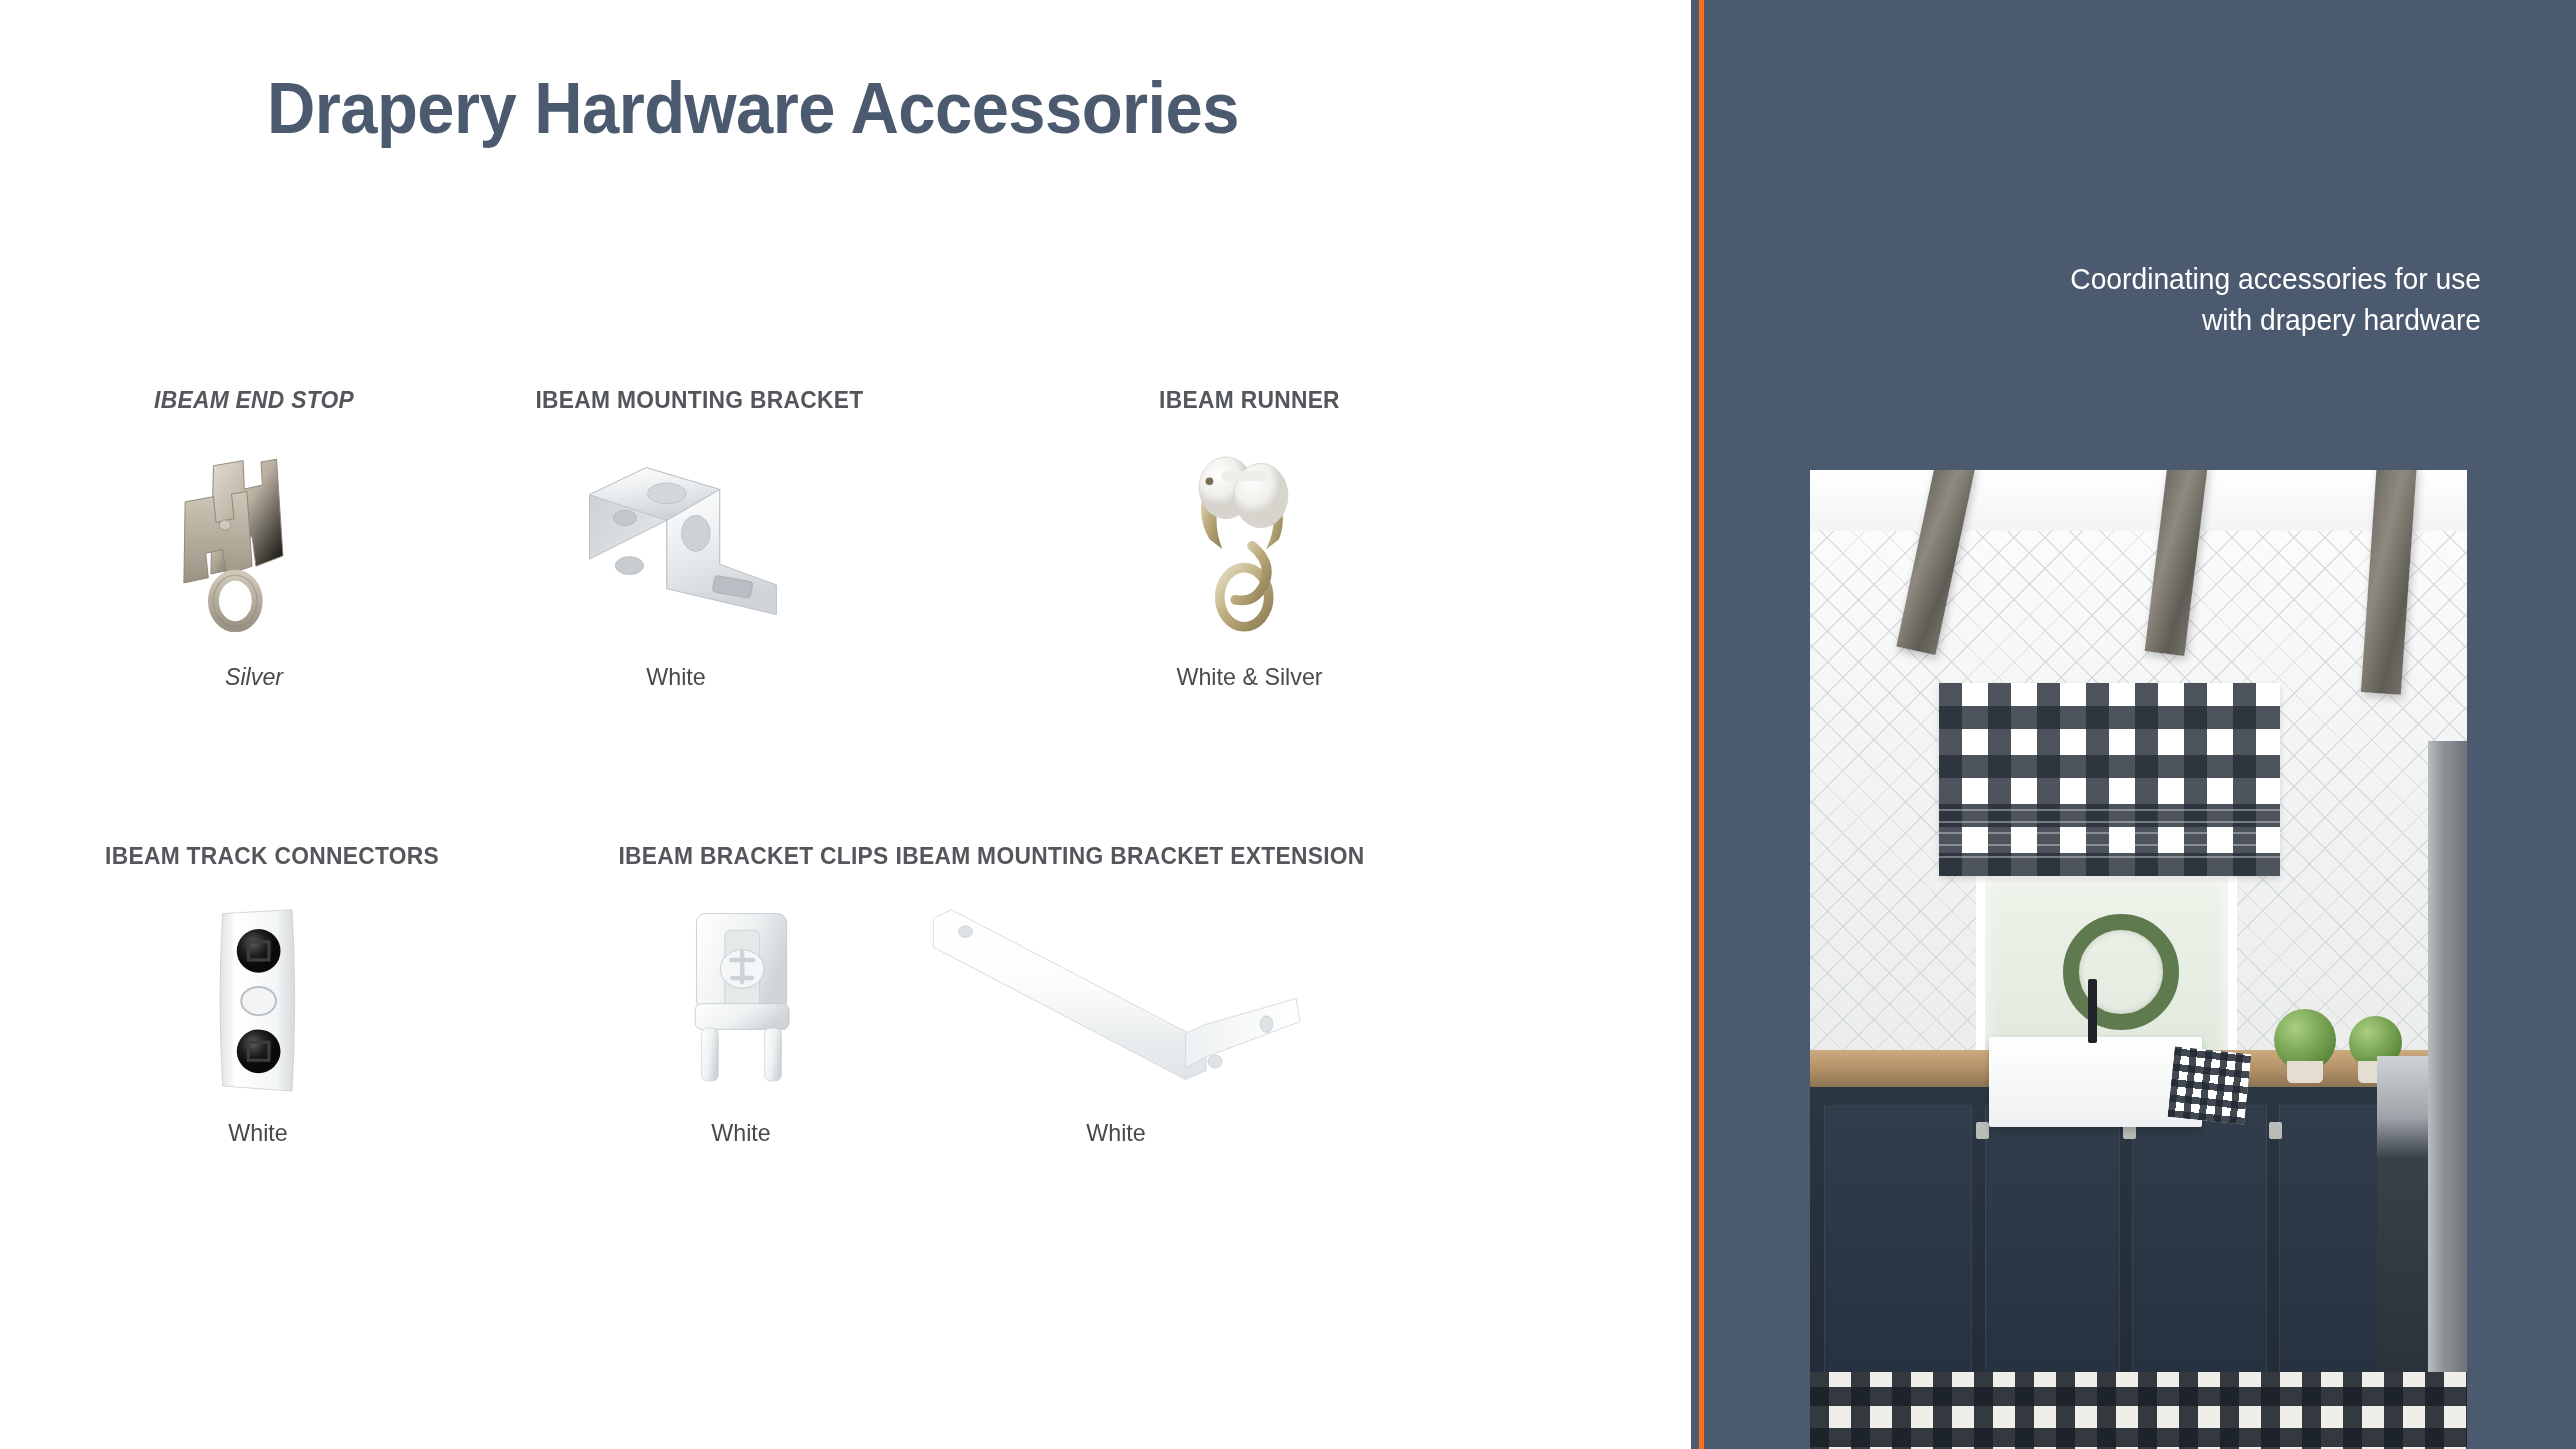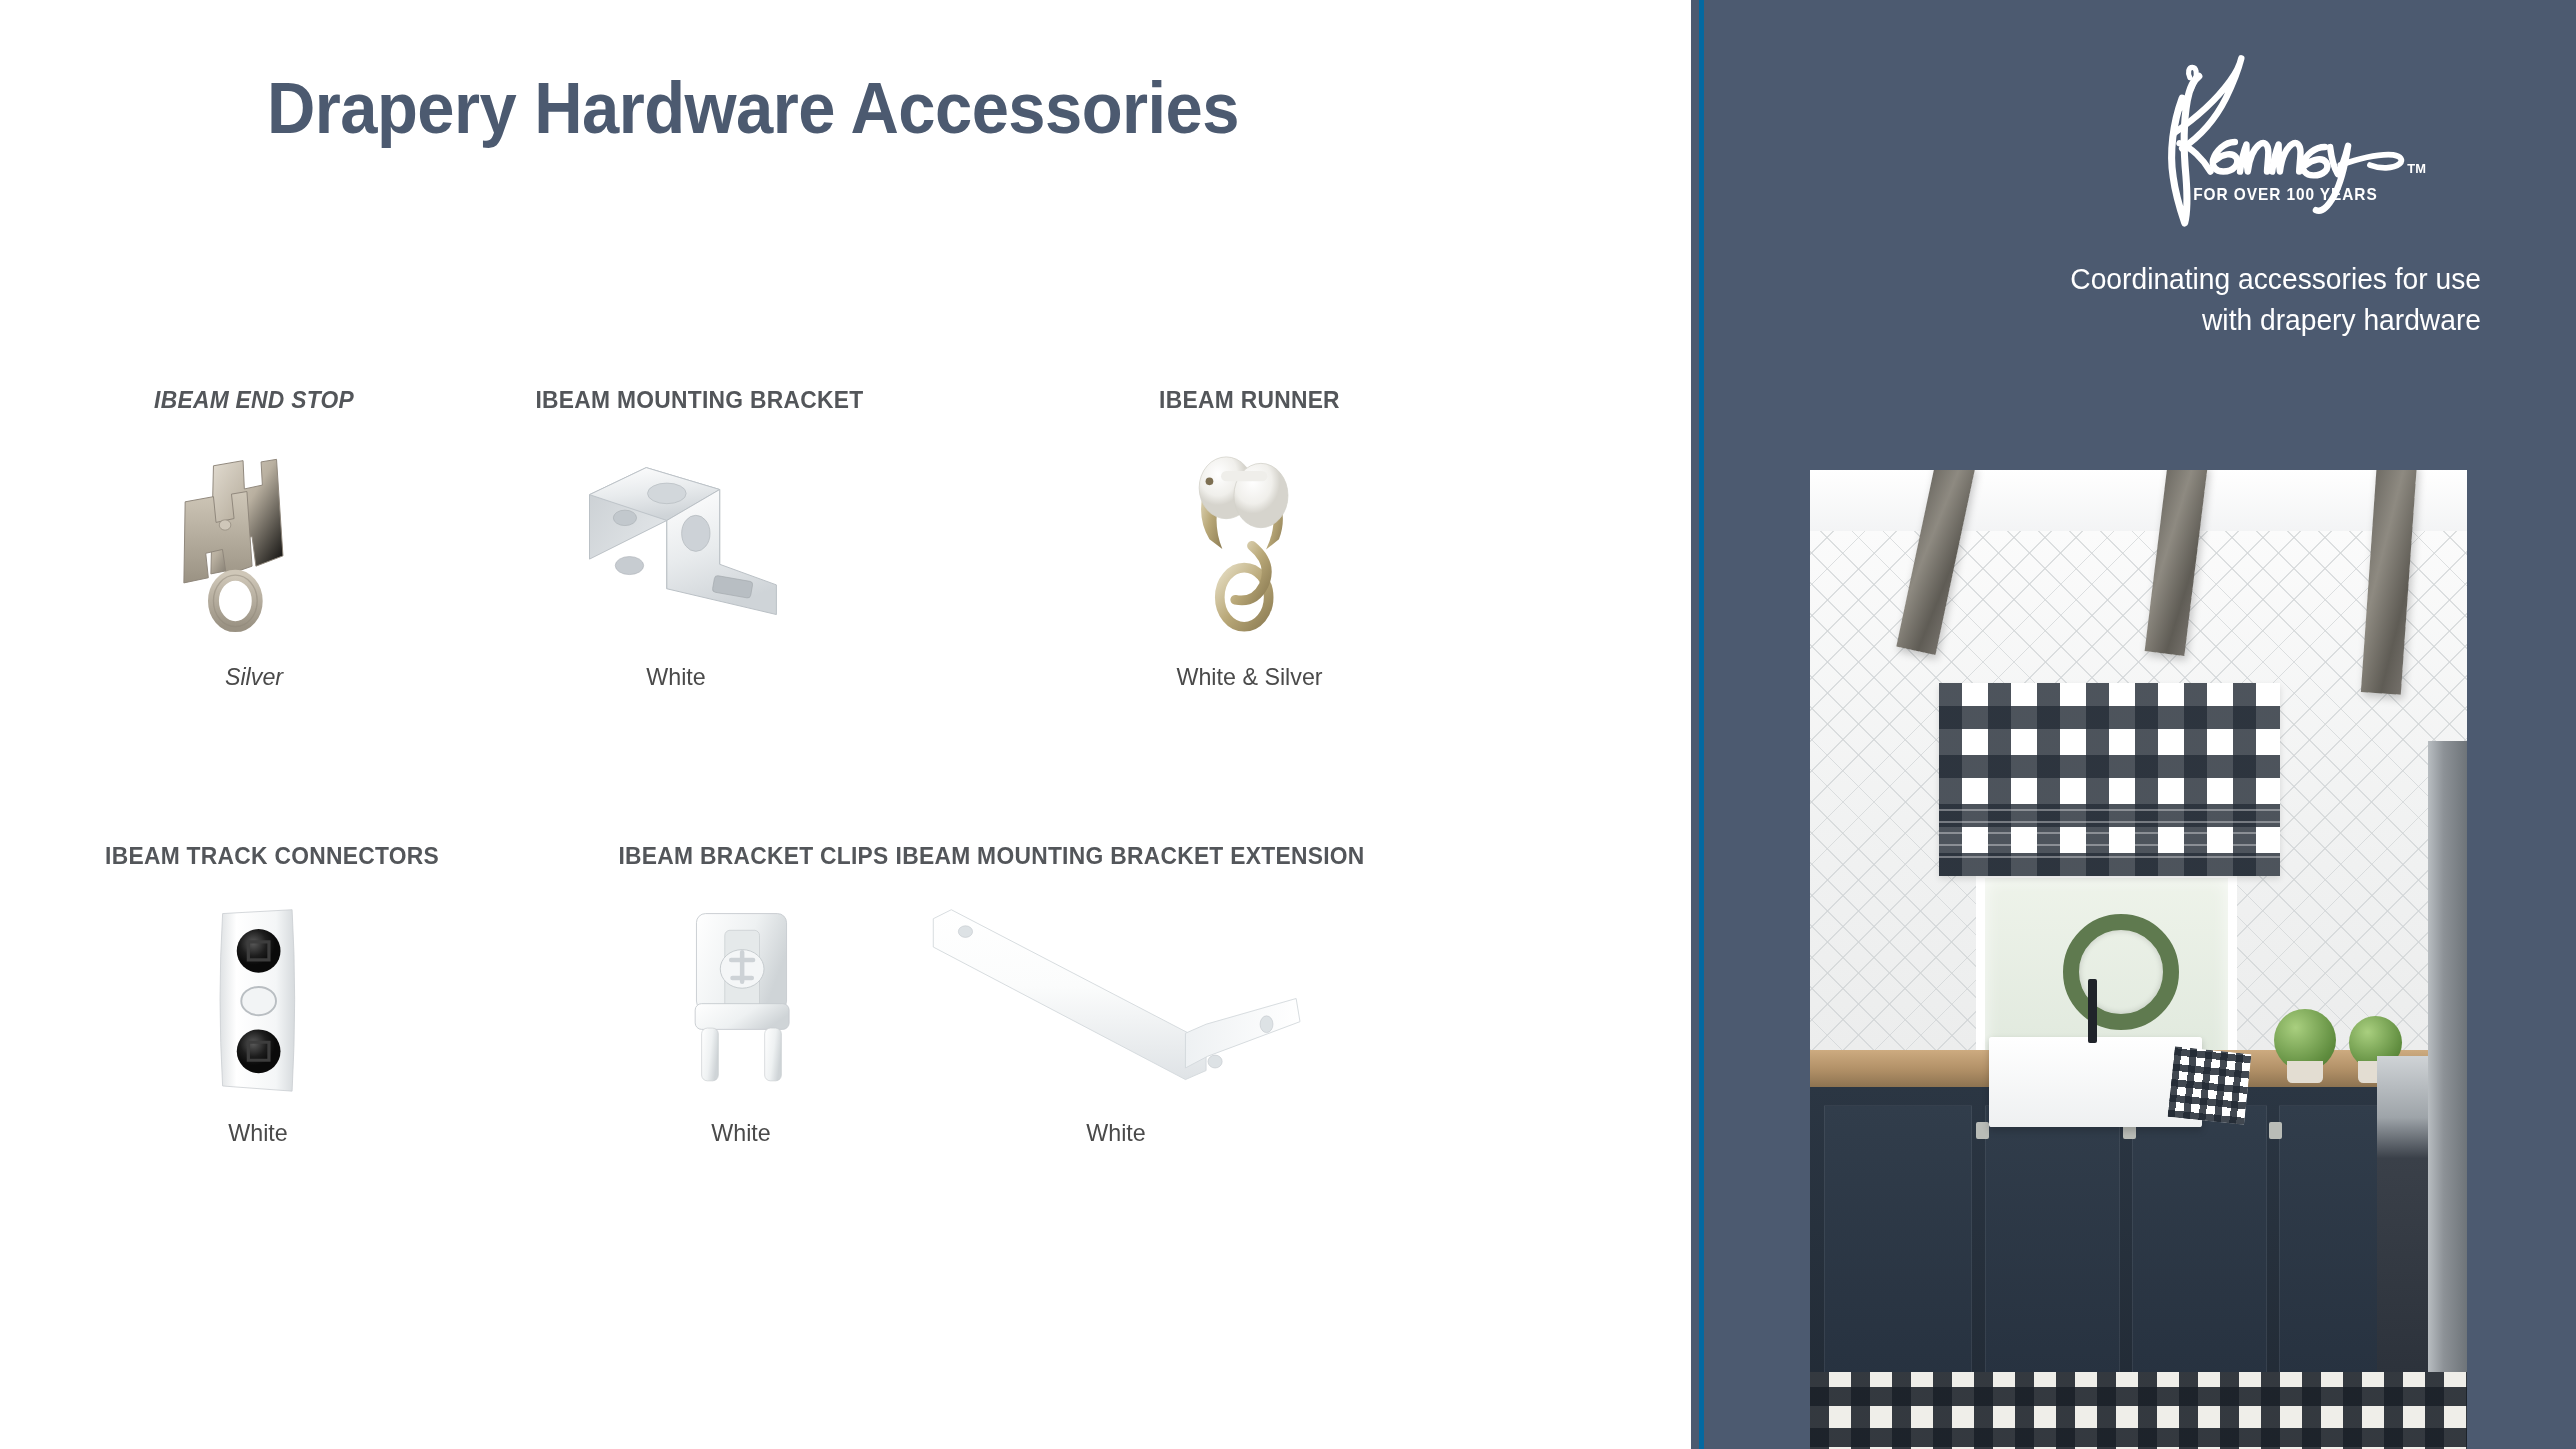--- a/index.html
+++ b/index.html
@@ -1,19 +1,19 @@
 <!DOCTYPE html>
 <html style="font-size:10.3px"><head>
 <meta charset="utf-8">
 <style>
   * { margin:0; padding:0; box-sizing:border-box; }
   html,body { width:2576px; height:1449px; background:#ffffff; overflow:hidden; }
   body { font-family:"Liberation Sans", sans-serif; }
 
-  #slide { position:relative; width:2576px; height:1449px; background:#0369a1; }
+  #slide { position:relative; width:2576px; height:1449px; background:#f97316; }
 
   
   #left-pane { position:absolute; left:0; top:0; width:1691px; height:1449px; background:#fff; }
 
   #page-title {
     position:absolute; left:267px; top:71px;
     font-size:72px; font-weight:bold; letter-spacing:-0.6px;
     color:#4c5a70; line-height:1.05;
     transform:scaleX(0.93); transform-origin:left center;
     white-space:nowrap;
@@ -307,49 +307,20 @@
         </div>
       </div>
 
     </div>
   </div>
 
   <div id="accent-bar"></div>
 
   <div id="right-pane">
 
-    <div id="brand-logo">
-      <svg width="361" height="193" viewBox="0 0 560 300" aria-hidden="true">
-
-        <g fill="none" stroke="#ffffff" stroke-linecap="round" stroke-linejoin="round">
-
-          <path d="M96 92 C82 130 76 176 82 214 C86 244 94 268 100 286 C104 270 104 240 102 214 C98 172 98 130 104 96 C108 74 116 62 122 58" stroke-width="11"></path>
-
-          <path d="M108 60 C104 52 106 44 112 44 C118 44 120 54 116 64 C110 80 100 96 94 108" stroke-width="8"></path>
-
-          <path d="M84 146 C116 124 148 96 170 66 C180 52 186 40 188 30 C184 46 176 68 164 92 C146 128 120 154 96 170" stroke-width="10"></path>
-
-          <path d="M92 162 C110 168 128 186 140 206" stroke-width="10"></path>
-
-          <path d="M148 188 C160 178 174 176 180 184 C186 194 176 206 160 206 C148 206 142 198 144 188 C148 174 162 160 178 160" stroke-width="10"></path>
-
-          <path d="M186 206 C188 190 192 174 196 164 C196 178 196 194 198 206 C200 190 206 172 216 164 C224 158 230 164 230 176 C230 188 228 198 228 206" stroke-width="10"></path>
-
-          <path d="M236 206 C238 190 242 174 246 164 C246 178 246 194 248 206 C250 190 256 172 266 164 C274 158 280 164 280 176 C280 188 278 198 278 206" stroke-width="10"></path>
-
-          <path d="M288 196 C300 186 314 184 320 192 C326 202 316 212 300 212 C288 212 282 204 284 194 C288 180 302 168 318 168" stroke-width="10"></path>
-
-          <path d="M326 168 C328 184 332 200 338 210 C344 200 350 182 354 166 C350 192 344 222 332 244 C322 262 312 270 304 266" stroke-width="10"></path>
-
-          <path d="M342 196 C370 186 400 178 424 180 C436 182 440 188 434 194 C424 202 404 202 388 196" stroke-width="9"></path>
-        </g>
-        <text x="446" y="208" fill="#ffffff" font-family="'Liberation Sans',sans-serif" font-size="20" font-weight="bold">TM</text>
-        <text x="118" y="250" fill="#ffffff" font-family="'Liberation Sans',sans-serif" font-size="25" font-weight="bold" letter-spacing="1.5" transform="scale(0.96,1)">FOR OVER 100 YEARS</text>
-      </svg>
-    </div>
 
     <div id="brand-tagline">
       <div>Coordinating accessories for use</div>
       <div>with drapery hardware</div>
     </div>
 
     <div id="room-photo">
       <div class="kp" id="kp-wall">
           <div class="herring"></div>
         </div>

